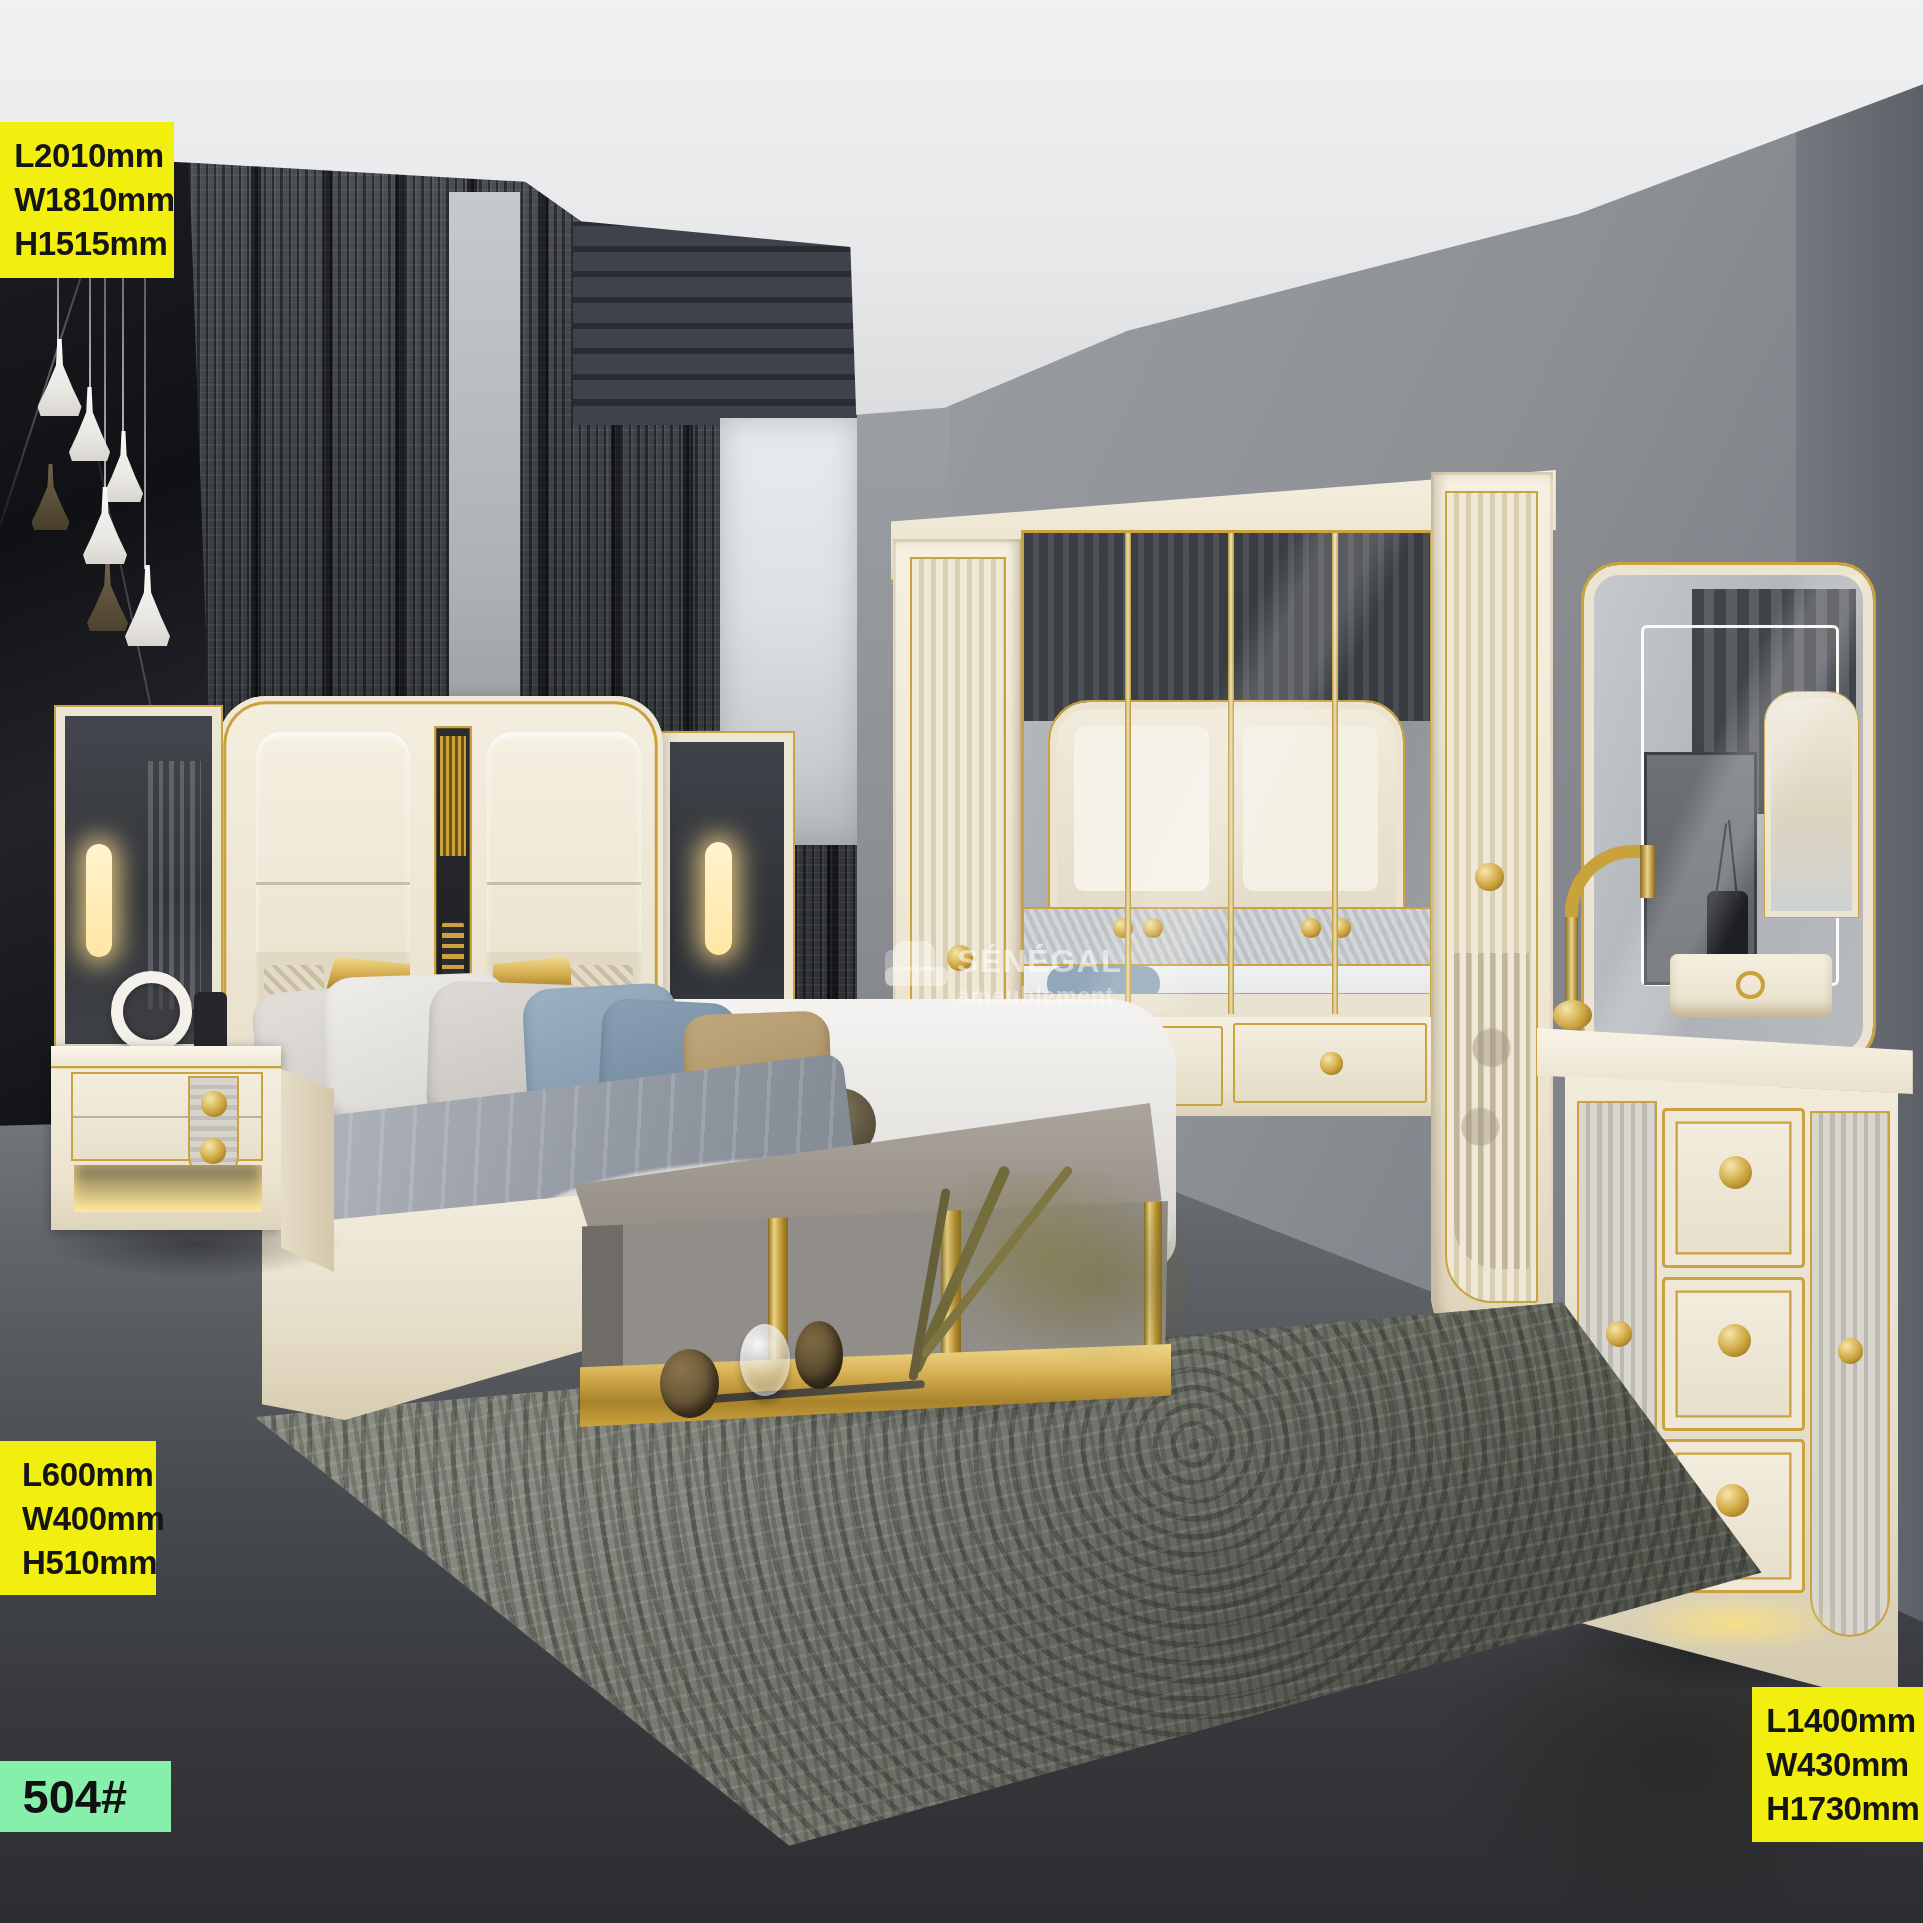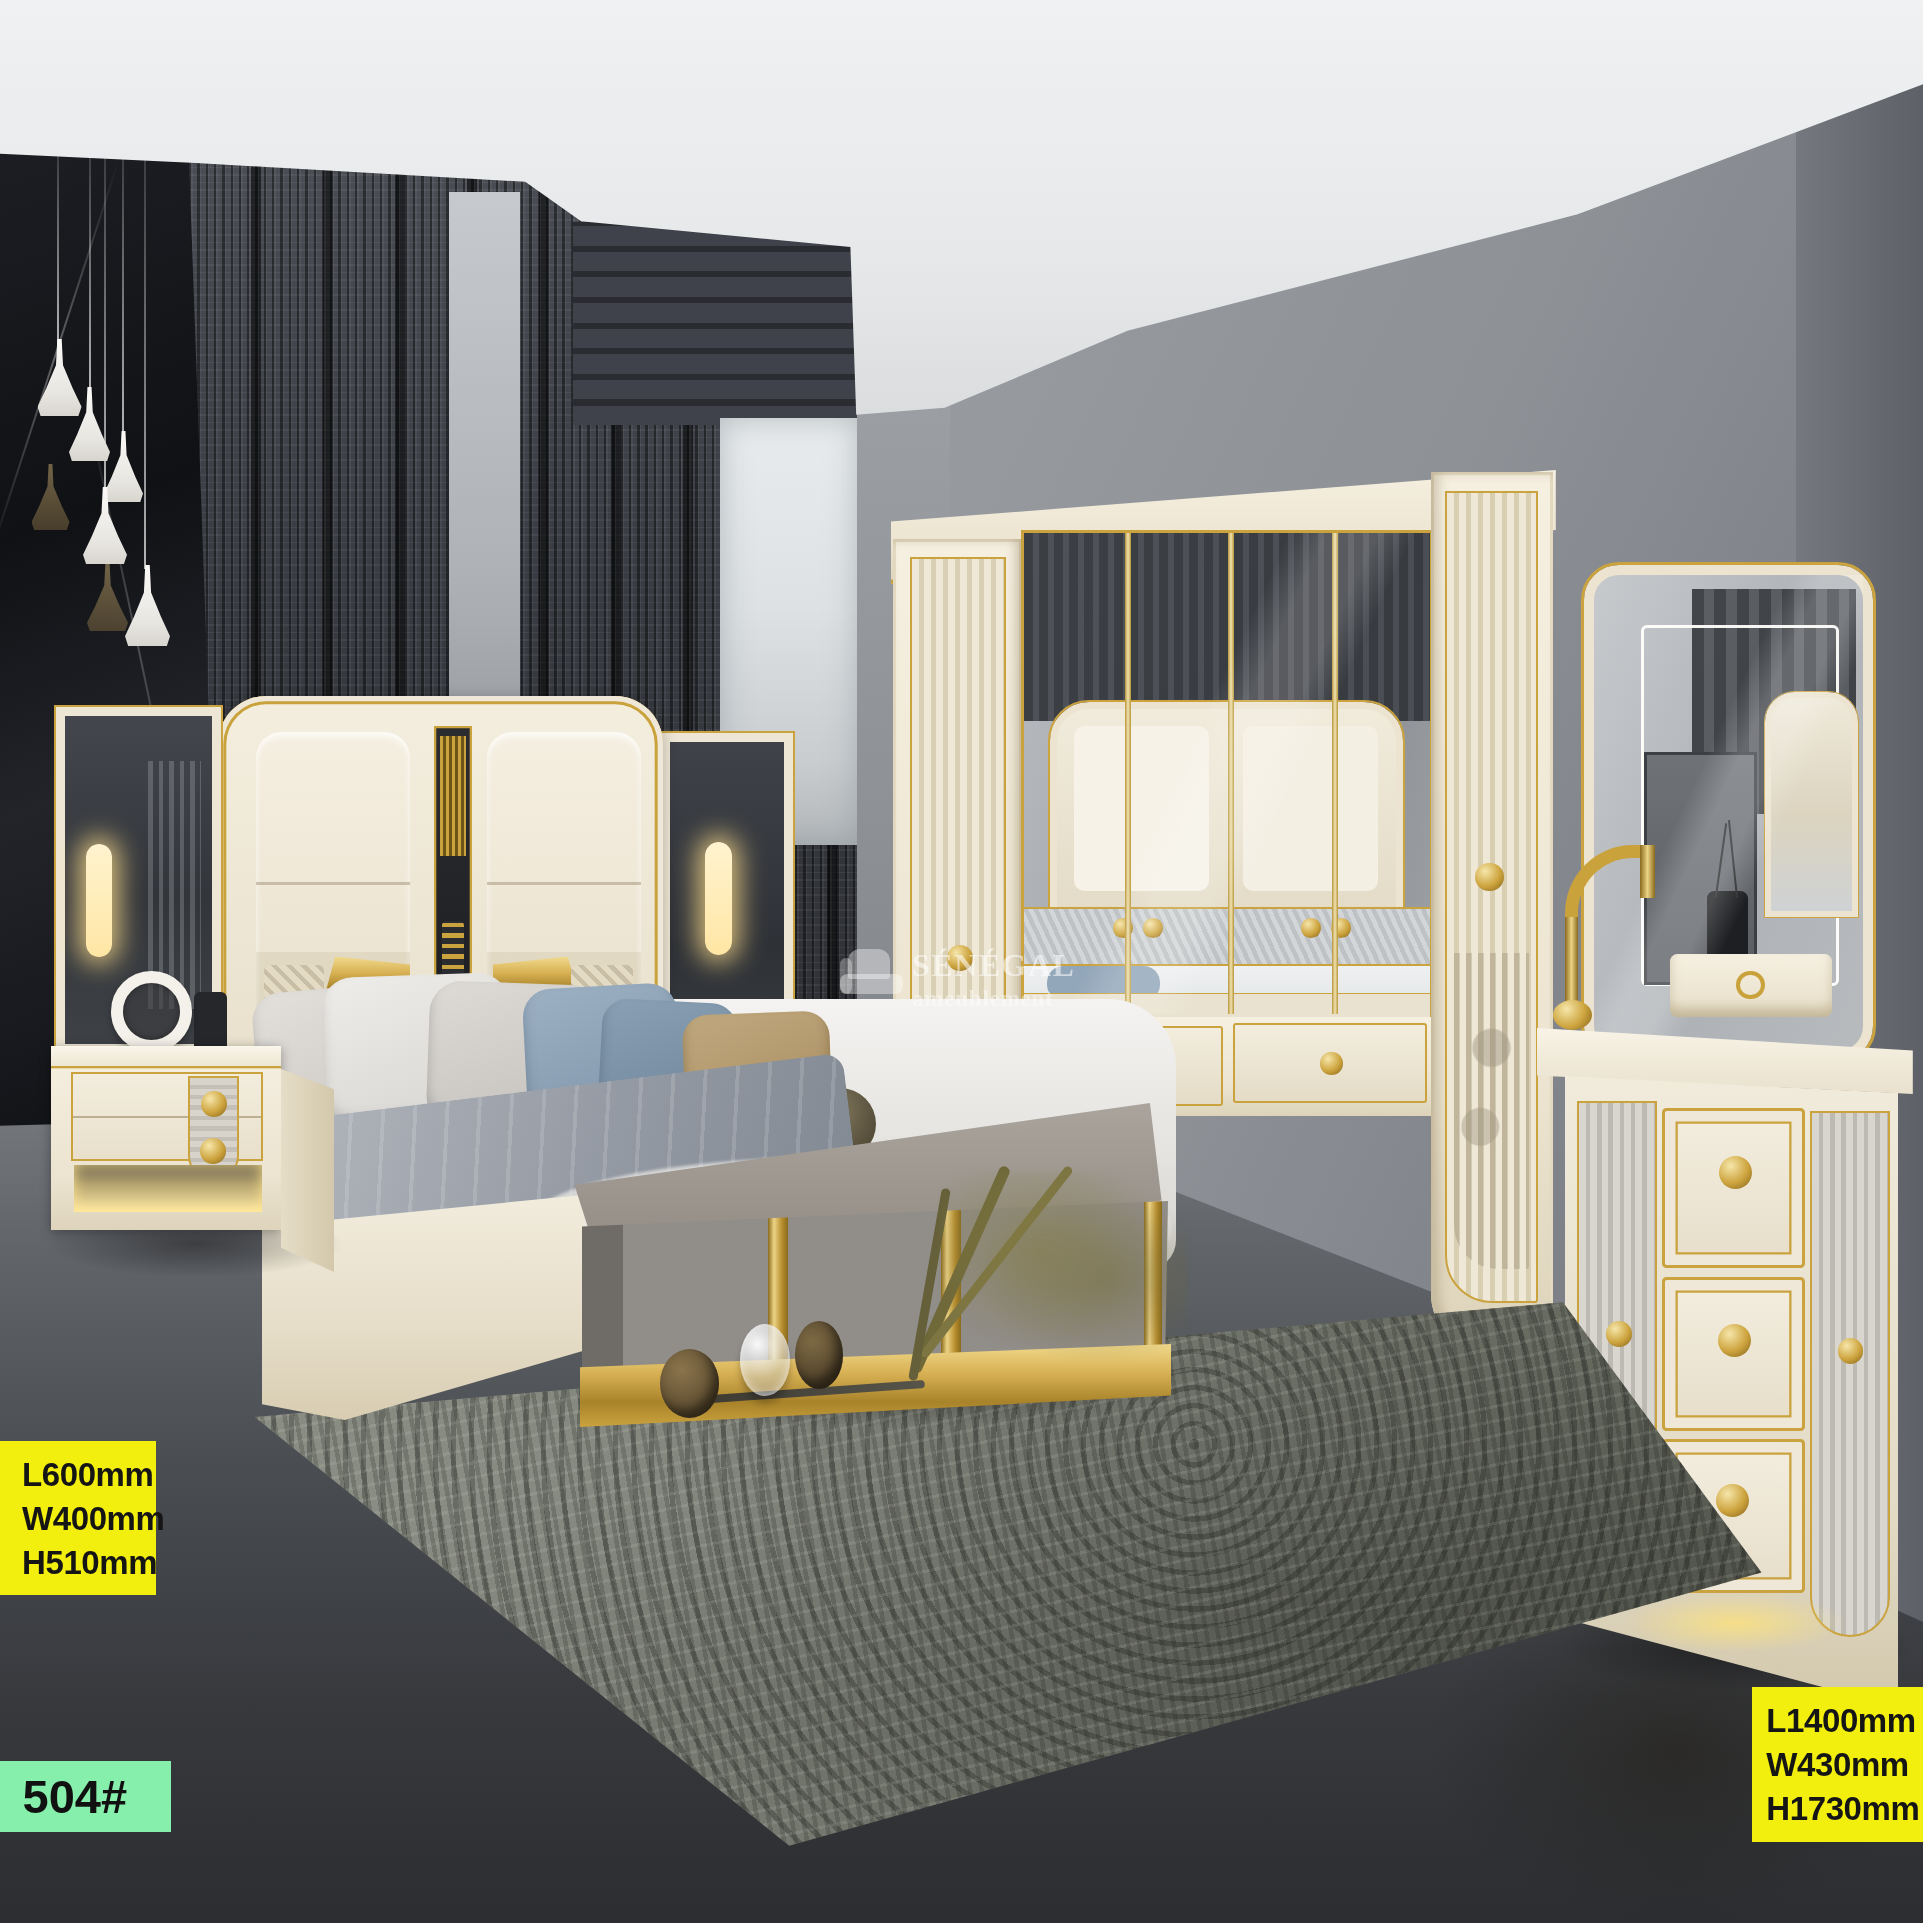--- a/index.html
+++ b/index.html
@@ -270,32 +270,37 @@
     <div style="left:30px;top:262px;width:256px;height:7.5px;background:linear-gradient(90deg,#3a372f,#57544a);transform:rotate(-4deg);border-radius:3.8px;"></div>
     <div style="left:21px;top:222px;width:59px;height:69px;border-radius:50%;background:radial-gradient(circle at 36% 30%,#8a744c,#5d4c2f 70%);box-shadow:inset -6px -7.5px 10.5px rgba(0,0,0,.5);"></div>
     <div style="left:101px;top:197px;width:50px;height:72px;border-radius:50%;background:radial-gradient(circle at 35% 28%,rgba(255,255,255,.95),rgba(205,210,215,.45) 55%,rgba(160,165,170,.35));box-shadow:inset 0 0 10.5px rgba(255,255,255,.7), 0 7.5px 7.5px rgba(0,0,0,.25);"></div>
     <div style="left:156px;top:194px;width:48px;height:68px;border-radius:50%;background:radial-gradient(circle at 36% 30%,#7d6a44,#51422a 70%);box-shadow:inset -6px -7.5px 10.5px rgba(0,0,0,.5);"></div>
     <div style="left:316px;top:30px;width:10.5px;height:225px;background:#6f6839;transform:rotate(24deg);border-radius:5.3px;"></div>
     <div style="left:353px;top:15px;width:9px;height:240px;background:#7d7542;transform:rotate(38deg);border-radius:4.5px;"></div>
     <div style="left:286px;top:60px;width:9px;height:195px;background:#66603a;transform:rotate(10deg);border-radius:4.5px;"></div>
     <div style="left:301px;top:45px;width:248px;height:195px;background:radial-gradient(ellipse at 40% 40%,rgba(134,126,70,.55),rgba(0,0,0,0) 60%),radial-gradient(ellipse at 65% 55%,rgba(110,104,58,.5),rgba(0,0,0,0) 55%);filter:blur(2.3px);"></div>
   </div>
 
-  <div style="left:837px;top:929px;width:316px;height:90px;display:flex;align-items:flex-end;font-family:Liberation Serif, serif;">
+  <div style="left:882px;top:929px;width:316px;height:90px;display:flex;align-items:center;">
     <div style="position:relative;width:75px;height:75px;">
       <div style="left:10.5px;top:4.5px;width:42px;height:30px;border-radius:12px 12px 3px 3px;background:rgba(255,255,255,.38);"></div>
       <div style="left:3px;top:30px;width:63px;height:19.5px;border-radius:7.5px;background:rgba(255,255,255,.38);"></div>
       <div style="left:3px;top:13.5px;width:12px;height:36px;border-radius:6px;background:rgba(255,255,255,.30);"></div>
     </div>
     <div style="position:relative;width:225px;height:83px;">
       <div class="wm" style="left:0;top:10.5px;font-size:32px;letter-spacing:1.5px;">SÉNÉGAL</div>
       <div class="wm-sub" style="left:0;top:50px;font-size:23px;letter-spacing:0.8px;">ameublement</div>
     </div>
   </div>
 
+  <div class="dim-label" style="left:0;top:122px;width:174px;height:156px;">
+    <div style="position:static">L2010mm</div>
+    <div style="position:static">W1810mm</div>
+    <div style="position:static">H1515mm</div>
+  </div>
   <div class="dim-label" style="left:0;top:1441px;width:156px;height:154px;padding-left:22px;">
     <div style="position:static">L600mm</div>
     <div style="position:static">W400mm</div>
     <div style="position:static">H510mm</div>
   </div>
   <div class="dim-label" style="left:1752px;top:1687px;width:171px;height:155px;">
     <div style="position:static">L1400mm</div>
     <div style="position:static">W430mm</div>
     <div style="position:static">H1730mm</div>
   </div>

